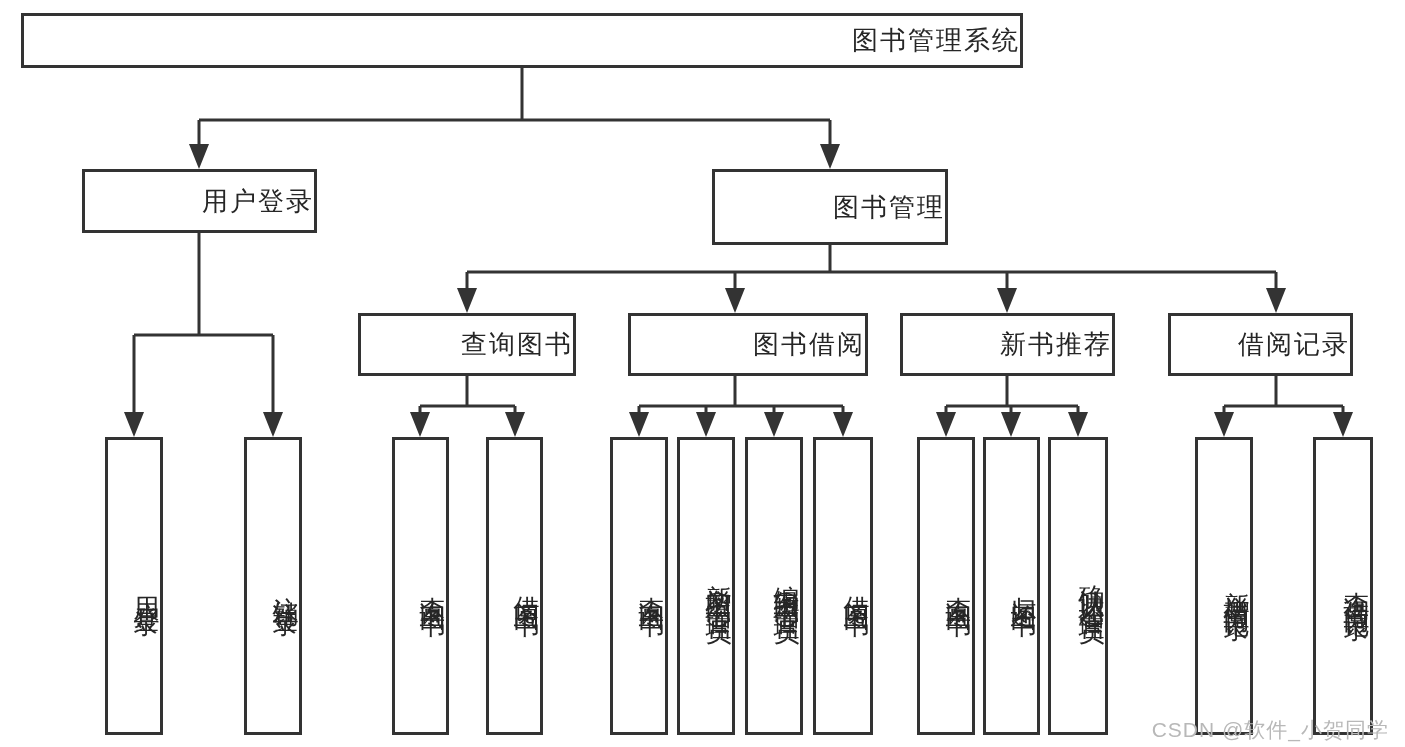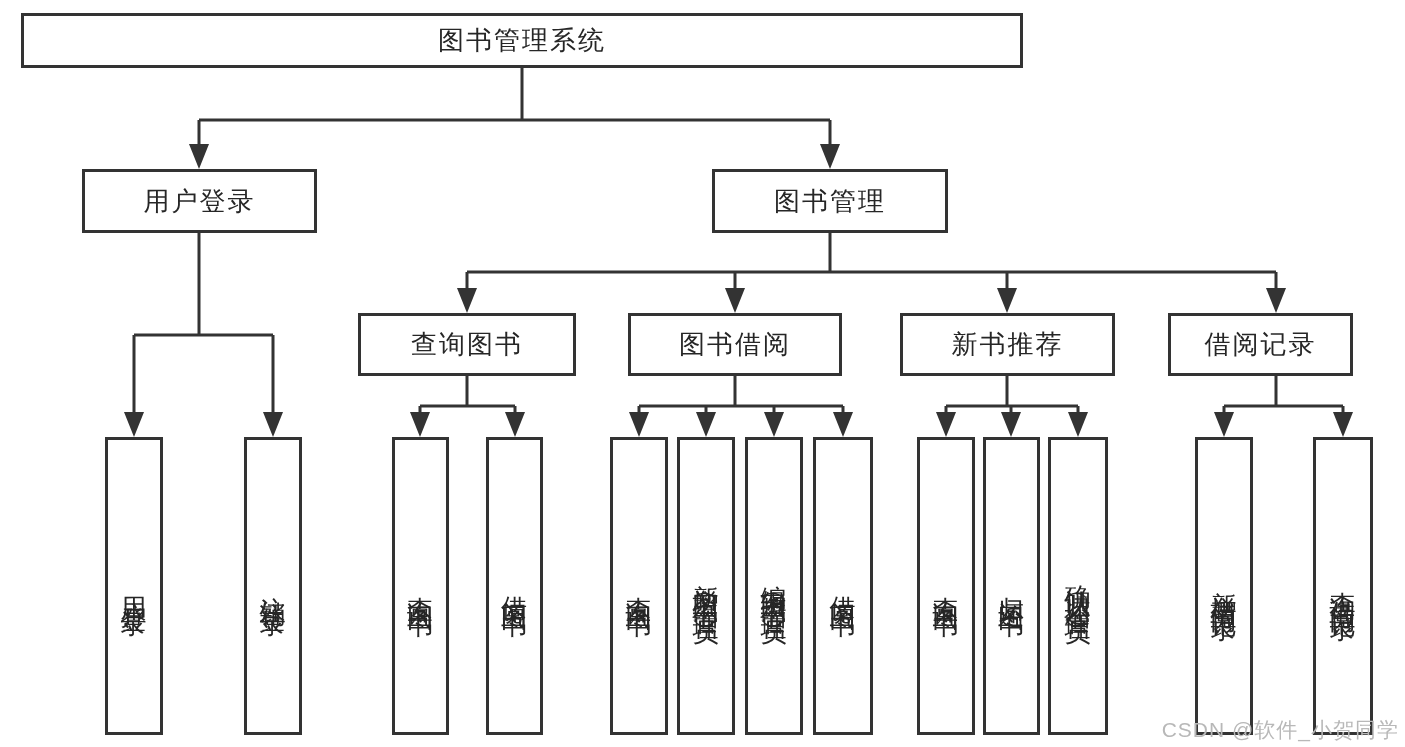--- a/index.html
+++ b/index.html
@@ -33,39 +33,39 @@
   svg.connector polygon {
     fill: var(--line);
   }
   .hbox, .vbox {
     position: absolute;
     background: #ffffff;
     border: 3px solid var(--line);
     box-sizing: border-box;
     display: flex;
     align-items: center;
-    justify-content: center;
+    justify-content: flex-end;
   }
   .hbox span {
     font-size: 26px;
     color: var(--text);
     letter-spacing: 2px;
     white-space: nowrap;
   }
   .vbox span {
     writing-mode: vertical-rl;
     text-orientation: mixed;
     font-size: 26px;
     color: var(--text);
     letter-spacing: 5px;
     line-height: 1;
   }
   .watermark {
     position: absolute;
-    right: 6px;
+    right: 16px;
     bottom: 3px;
     font-size: 21px;
     letter-spacing: 1px;
     color: var(--watermark);
     white-space: nowrap;
     margin-left: 6px;
   }
 </style>
 </head>
 <body>
@@ -104,28 +104,28 @@
     </g>
   </svg>
 
   <div class="hbox" style="left:21px;top:13px;width:1002px;height:55px">
     <span>图书管理系统</span>
   </div>
 
   <div class="hbox" style="left:82px;top:169px;width:235px;height:64px">
     <span>用户登录</span>
   </div>
-  <div class="hbox" style="left:712px;top:169px;width:236px;height:64px">
+  <div class="hbox" style="left:712px;top:169px;width:236px;height:76px">
     <span>图书管理</span>
   </div>
 
   <div class="hbox" style="left:358px;top:313px;width:218px;height:63px">
     <span>查询图书</span>
   </div>
-  <div class="hbox" style="left:628px;top:313px;width:214px;height:63px">
+  <div class="hbox" style="left:628px;top:313px;width:240px;height:63px">
     <span>图书借阅</span>
   </div>
   <div class="hbox" style="left:900px;top:313px;width:215px;height:63px">
     <span>新书推荐</span>
   </div>
   <div class="hbox" style="left:1168px;top:313px;width:185px;height:63px">
     <span>借阅记录</span>
   </div>
 
   <div class="vbox" style="left:105px;top:437px;width:58px;height:298px">

